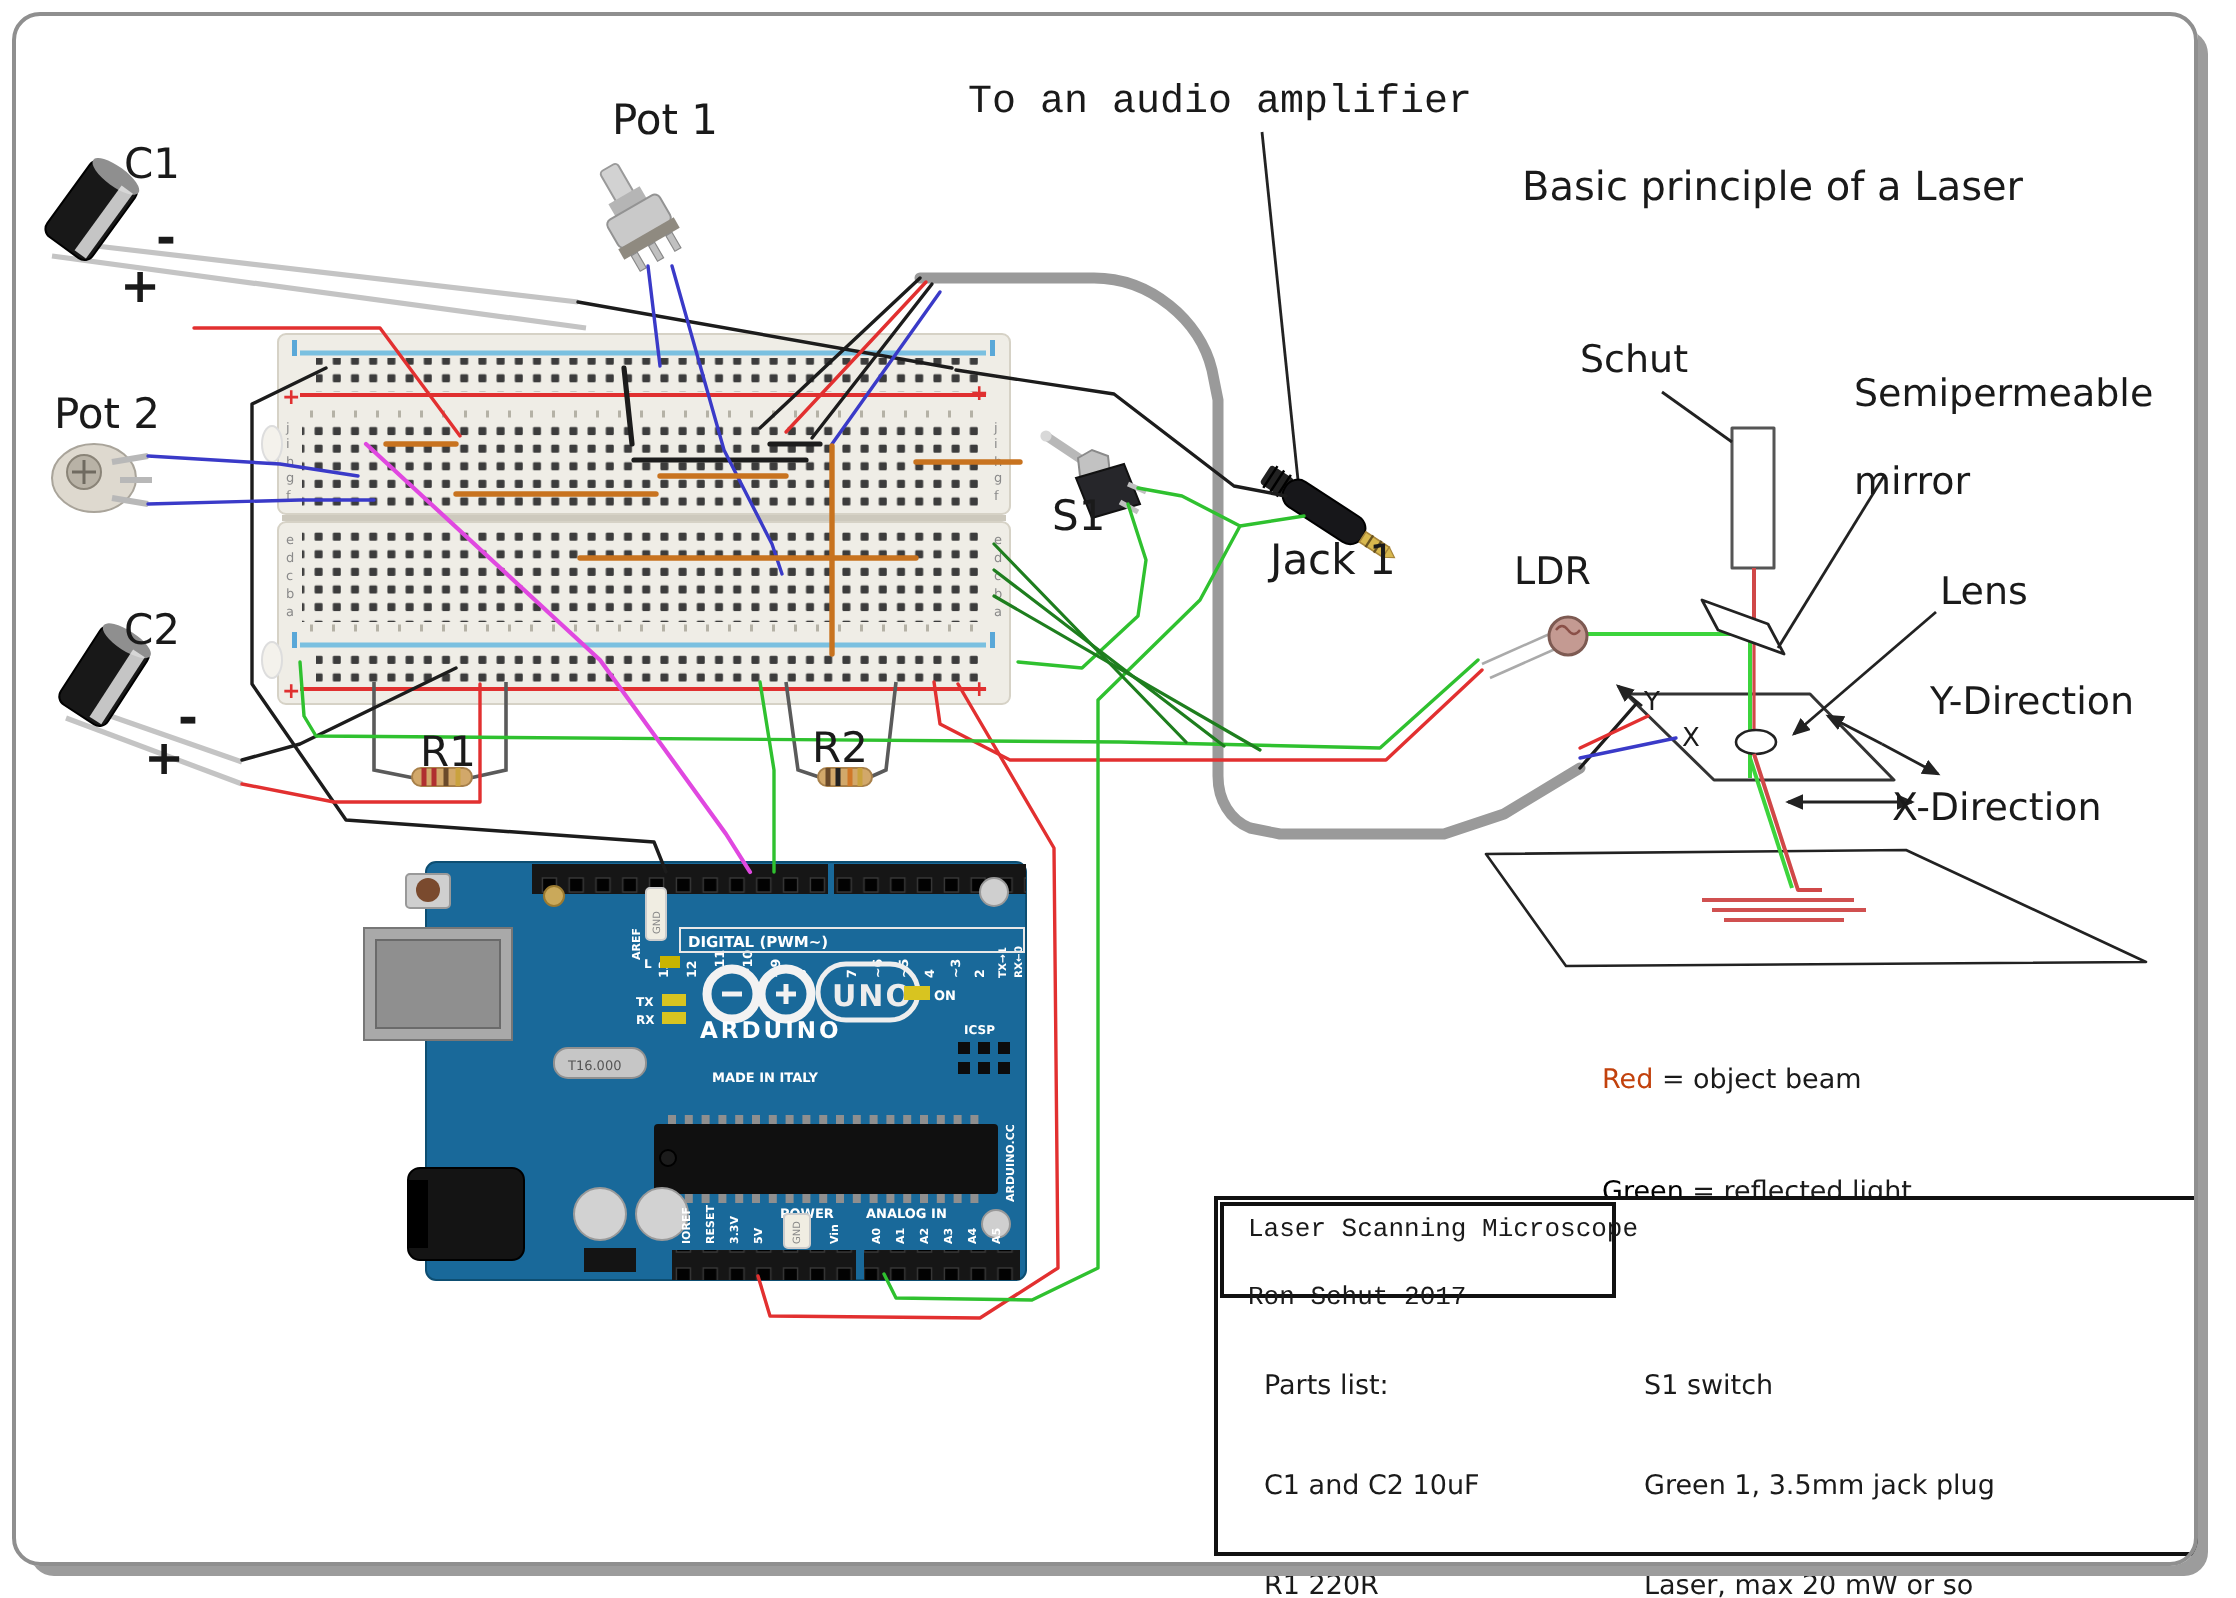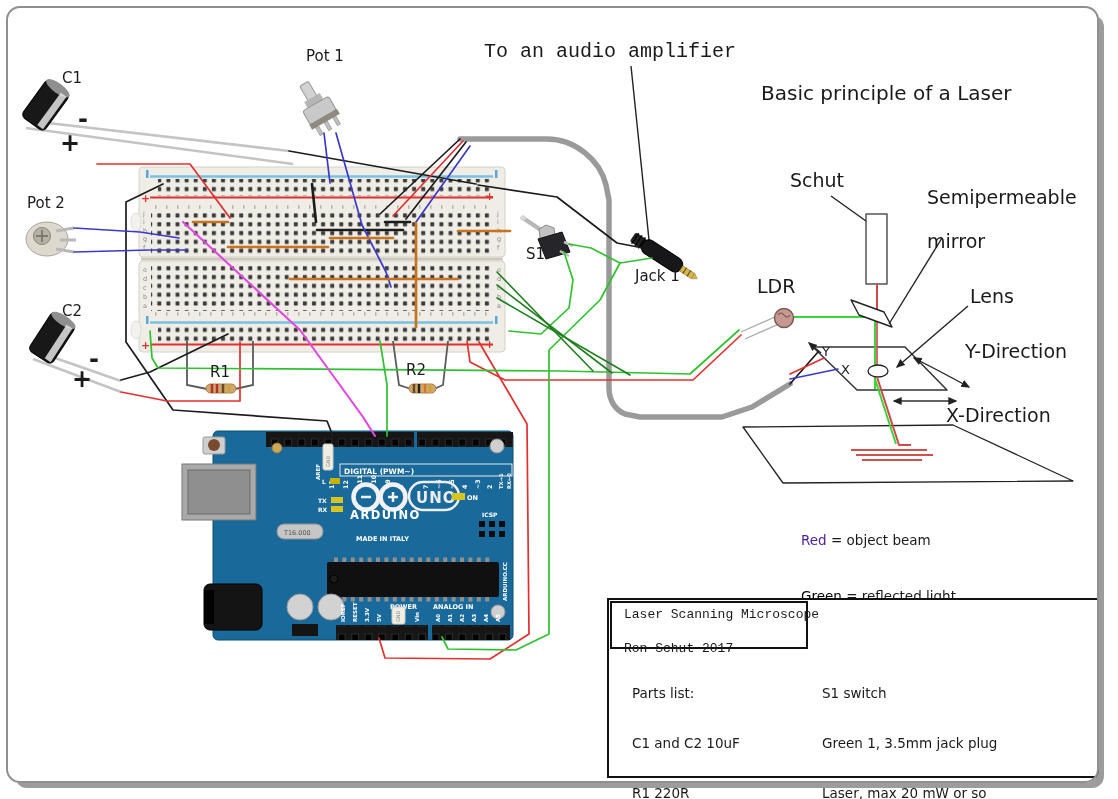--- a/index.html
+++ b/index.html
@@ -2,26 +2,26 @@
 <html><head>
 <meta charset="utf-8">
 <style>
   html,body{margin:0;padding:0;background:#fff;}
   .stage{position:relative;width:1118px;height:799px;background:#ffffff;overflow:hidden;
          font-family:"DejaVu Sans",sans-serif;color:#1a1a1a;}
   .frame{position:absolute;left:6px;top:6px;width:1089px;height:773px;border:2px solid #8f8f8f;
          border-radius:14px;box-shadow:7px 7px 0 -2px #9c9c9c;background:transparent;pointer-events:none;}
   svg.gfx{position:absolute;left:0;top:0;}
   .lbl{position:absolute;white-space:pre;line-height:1.15;}
-  .fs15{font-size:15px;}
+  .fs15{font-size:21px;}
   .fs19{font-size:19px;}
   .fs20{font-size:20px;line-height:23px;}
   .sign{font-size:24px;font-weight:bold;}
   .legend{position:absolute;left:801px;top:494px;font-size:13.5px;line-height:18.5px;white-space:pre;}
-  .c-red{color:#4c1d95;}
+  .c-red{color:#c2410c;}
   .c-green{color:#000000;}
   .pbox-outer{position:absolute;left:607px;top:598px;width:488px;height:176px;border:2px solid #111;background:#fff;}
   .pbox-title{position:absolute;left:610px;top:601px;width:194px;height:44px;border:2px solid #111;background:#fff;}
   .pbox-text{position:absolute;font-size:13px;line-height:17px;white-space:pre;font-family:Liberation Mono, monospace;}
   .plist{position:absolute;font-size:13.5px;line-height:16.8px;white-space:pre;}
   .axis{position:absolute;font-size:13px;}
 </style>
 </head>
 <body>
 
@@ -371,21 +371,21 @@
 
   <div class="lbl fs20" style="left:761px;top:82px;"><span>Basic principle of a Laser</span><br>
 </div>
 
   <div class="lbl fs19" style="left:790px;top:170px;">Schut</div>
   <div class="lbl fs19" style="left:927px;top:186px;line-height:22px;"><span>Semipermeable</span><br>
 <span>mirror</span></div>
   <div class="lbl fs19" style="left:757px;top:276px;">LDR</div>
   <div class="lbl fs19" style="left:970px;top:286px;">Lens</div>
   <div class="lbl fs19" style="left:965px;top:341px;">Y-Direction</div>
-  <div class="lbl fs19" style="left:946px;top:405px;">X-Direction</div>
+  <div class="lbl fs19" style="left:946px;top:394px;">X-Direction</div>
   <div class="axis" style="left:822px;top:344px;">Y</div>
   <div class="axis" style="left:841px;top:362px;">X</div>
 
   <div class="legend">
     <div><span class="c-red">Red</span><span> = object beam</span></div>
     <div><span class="c-green">Green</span><span> = reflected light.</span></div>
     <div>The travel path of the</div>
     <div>object beam is greatly</div>
     <div>enlarged to clarify the</div>
     

